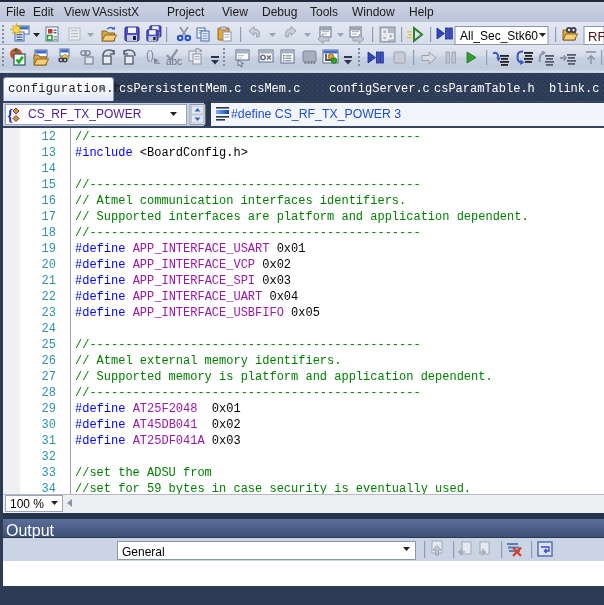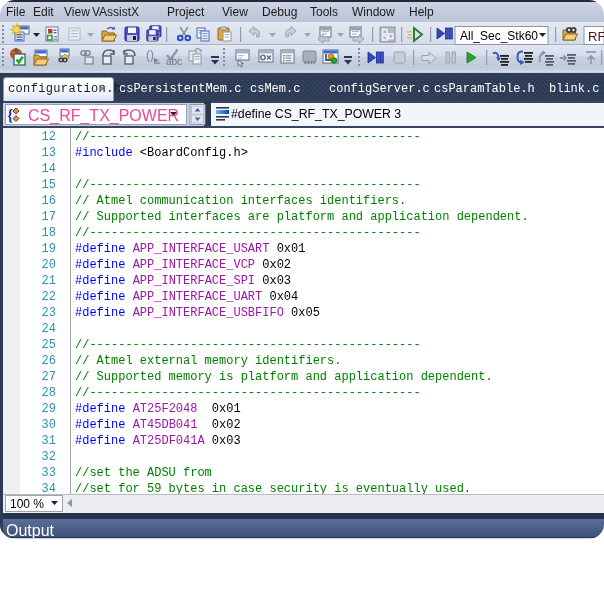--- a/index.html
+++ b/index.html
@@ -1,17 +1,17 @@
 <!DOCTYPE html>
 <html><head>
 <meta charset="utf-8">
 <style>
   html,body{margin:0;padding:0;}
-  #win{position:relative;width:604px;height:539px;overflow:hidden;
-       font-family:"Liberation Sans",sans-serif;background:#fff;border-radius:15px;}
+  #win{position:relative;width:604px;height:605px;overflow:hidden;
+       font-family:"Liberation Sans",sans-serif;background:#fff;}
   .abs{position:absolute;}
   
   #topedge{left:0;top:0;width:604px;height:2px;background:#23273a;}
   
   #menubar{left:0;top:2px;width:604px;height:20px;
     background:linear-gradient(180deg,#ccd3e2 0%,#c3cbdd 50%,#bac5d7 100%);
     border-bottom:1px solid #d8dee9;}
   .mi{position:absolute;top:3px;font-size:12px;color:#1a1a1a;}
   
   #tb{left:0;top:22px;width:604px;height:46px;
@@ -349,22 +349,22 @@
         <linearGradient id="bluebar" x1="0" y1="0" x2="1" y2="0">
           <stop offset="0" stop-color="#7ab2f8"></stop>
           <stop offset="1" stop-color="#1040c0"></stop>
         </linearGradient>
       </defs>
       <rect x="216" y="6" width="13" height="1.6" fill="#2a3550"></rect>
       <rect x="216" y="9" width="13" height="4" fill="url(#bluebar)"></rect>
       <rect x="216" y="15" width="13" height="1.6" fill="#2a3550"></rect>
       <rect x="216" y="18" width="9" height="1.6" fill="#2a3550"></rect>
     </svg>
-  <span class="abs" style="left:28px;top:107px;font-size:16px;color:#ec4899;">CS_RF_TX_POWER</span>
-  <span class="abs" style="left:231px;top:107px;font-size:12.3px;color:#000000;">#define CS_RF_TX_POWER 3</span>
+  <span class="abs" style="left:28px;top:107px;font-size:12px;color:#4c1d95;">CS_RF_TX_POWER</span>
+  <span class="abs" style="left:231px;top:107px;font-size:12.3px;color:#1d4ed8;">#define CS_RF_TX_POWER 3</span>
 
   <div class="abs" id="editor"></div>
   <div class="abs" id="leftmargin"></div>
   <div class="abs" id="gutterline"></div>
   <div id="code">
       <div class="ln abs" style="top:130px">12</div>
       <div class="cl" style="top:130px"><span class="c">//----------------------------------------------</span></div>
       <div class="ln abs" style="top:146px">13</div>
       <div class="cl" style="top:146px"><span class="p">#include</span><span> &lt;BoardConfig.h&gt;</span></div>
       <div class="ln abs" style="top:162px">14</div>

